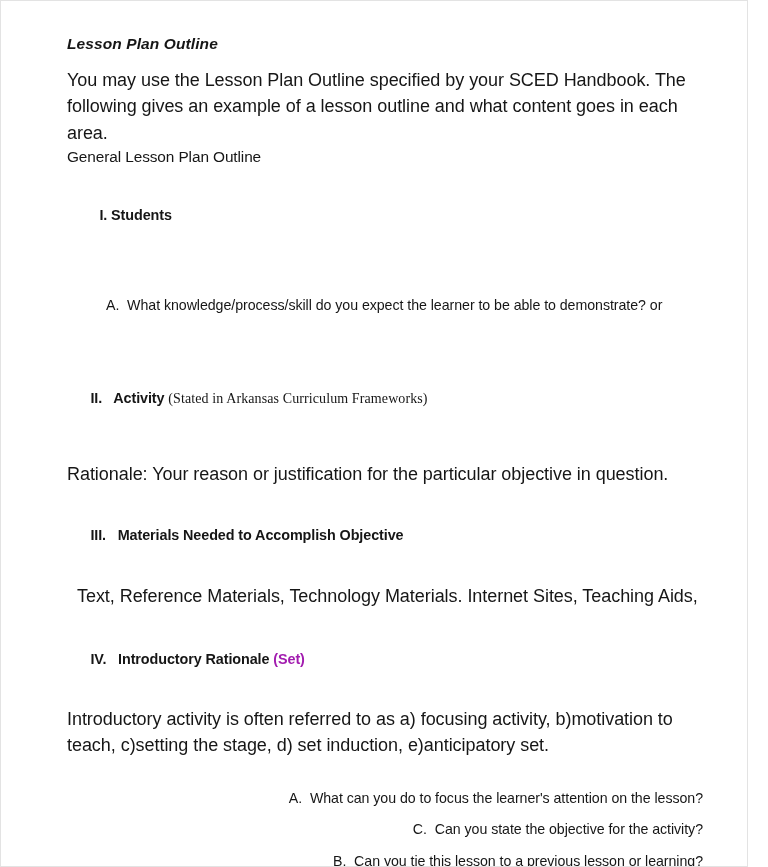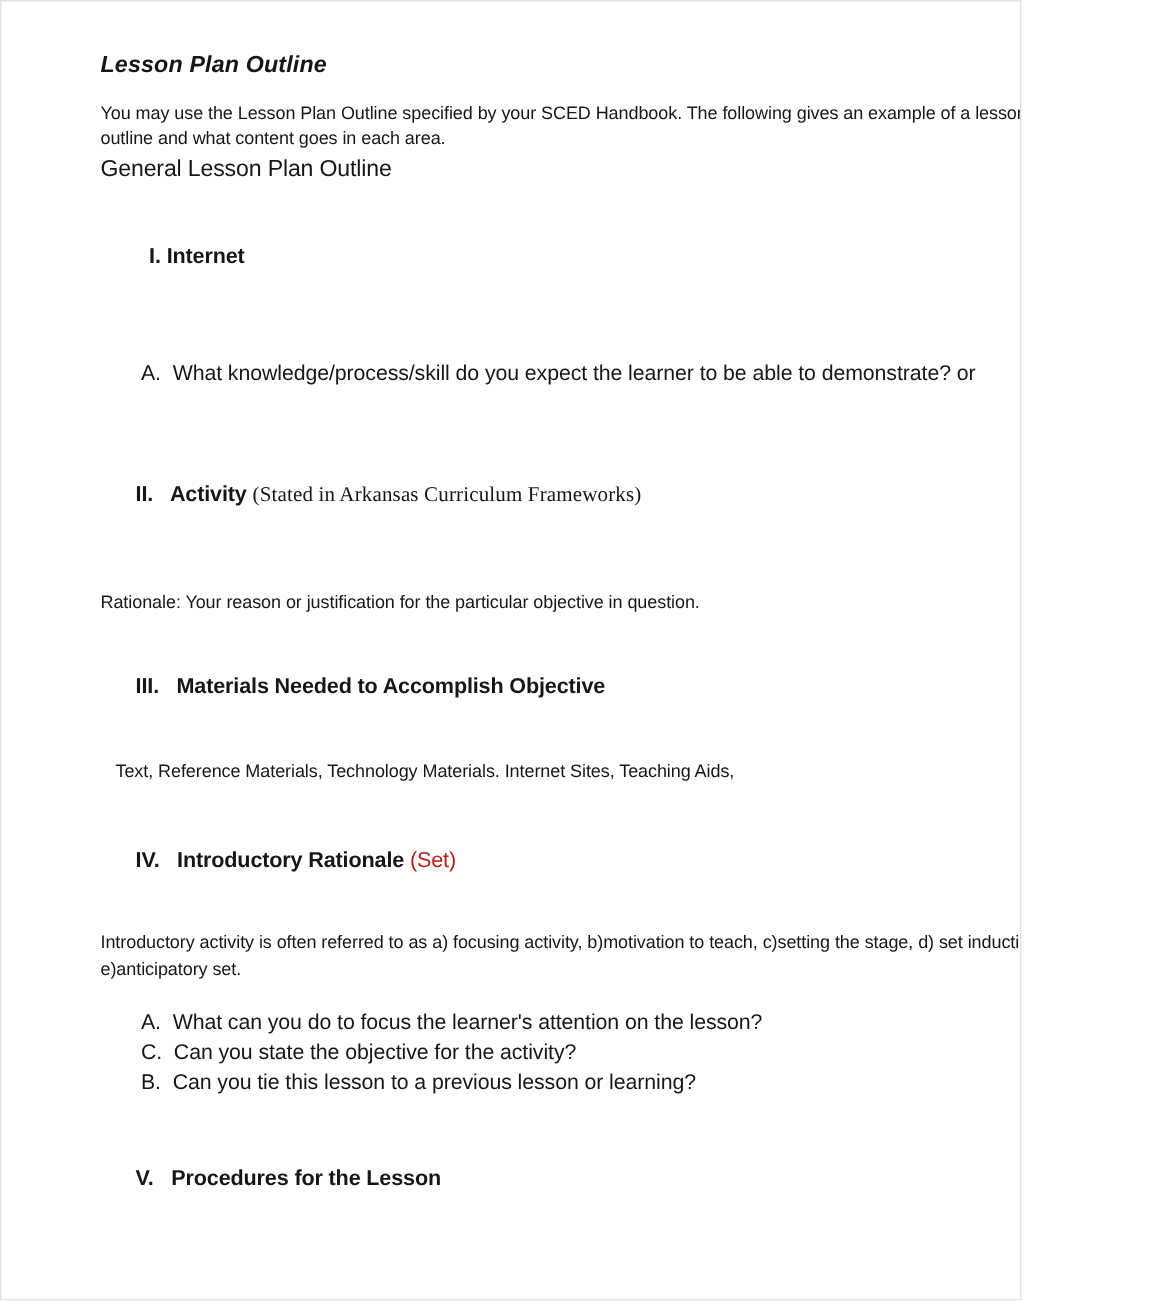--- a/index.html
+++ b/index.html
@@ -4,21 +4,21 @@
 <title>Lesson Plan Outline</title>
 <style>
   html, body {
     margin: 0;
     padding: 0;
     background: #ffffff;
   }
 
   .page {
     position: relative;
-    width: 681px;
+    width: 748px;
     height: 867px;
     background: #ffffff;
     border: 1px solid #e3e3e3;
     box-sizing: border-box;
     overflow: hidden;
     font-family: "Liberation Sans", sans-serif;
     color: #161616;
     -webkit-font-smoothing: antialiased;
   }
 
@@ -33,21 +33,21 @@
   .title-italic {
     font-size: 15.5px;
     font-style: italic;
     font-weight: 600;
     letter-spacing: 0.1px;
     margin: 0 0 13px 0;
     line-height: 1.2;
   }
 
   .para {
-    font-size: 12px;
+    font-size: 18px;
     line-height: 1.47;
     margin: 0;
     letter-spacing: -0.05px;
   }
 
   .doc-heading {
     font-size: 15.4px;
     font-weight: normal;
     margin: 1px 0 0 0;
     line-height: 1.3;
@@ -69,44 +69,45 @@
   }
 
   .section-heading .suffix-serif {
     font-family: "Liberation Serif", serif;
     font-weight: normal;
     font-size: 14px;
     letter-spacing: 0.1px;
   }
 
   .section-heading .suffix-red {
-    color: #b91c1c;
-    font-weight: normal;
+    color: #a21caf;
+    font-weight: bold;
   }
 
   
   .ind-sec   { padding-left: 9px; }   
   .ind-a     { padding-left: 27px; }  
   .ind-body  { padding-left: 10px; }  
 
   
   .letter-item {
     font-size: 14.2px;
     line-height: 1.47;
     letter-spacing: -0.05px;
-    margin: 0;
+    margin: 12px;
   }
 
   .letter-item.hang {
     padding-left: 26px;
     text-indent: -26px;
   }
 
   .tight-list .letter-item {
     line-height: 1.38;
+    text-align: right;
   }
   .sp-16 { height: 16px; }
   .sp-18 { height: 18px; }
   .sp-20 { height: 20px; }
   .sp-22 { height: 22px; }
   .sp-26 { height: 26px; }
   .sp-34 { height: 34px; }
 </style>
 </head>
 <body>
@@ -116,21 +117,21 @@
 
     <div class="title-italic">Lesson Plan Outline</div>
 
     <p class="para">You may use the  Lesson Plan Outline specified by your SCED Handbook.  The following gives an example of a lesson outline and what content goes in each area.</p>
 
     <div class="doc-heading">General Lesson Plan Outline</div>
 
     <div class="sp-20"></div>
 
     <div class="section-heading ind-sec">
-      <span class="numeral">I.</span><span> </span><span>Internet</span>
+      <span class="numeral">I.</span><span> </span><span>Students</span>
     </div>
 
     <div class="sp-22"></div>
 
 
     <div class="sp-18"></div>
 
     <div class="ind-a">
       <p class="letter-item hang">
         <span>A.</span>&nbsp;&nbsp;<span>What knowledge/process/skill do you expect the learner to be able to demonstrate?  or</span>

